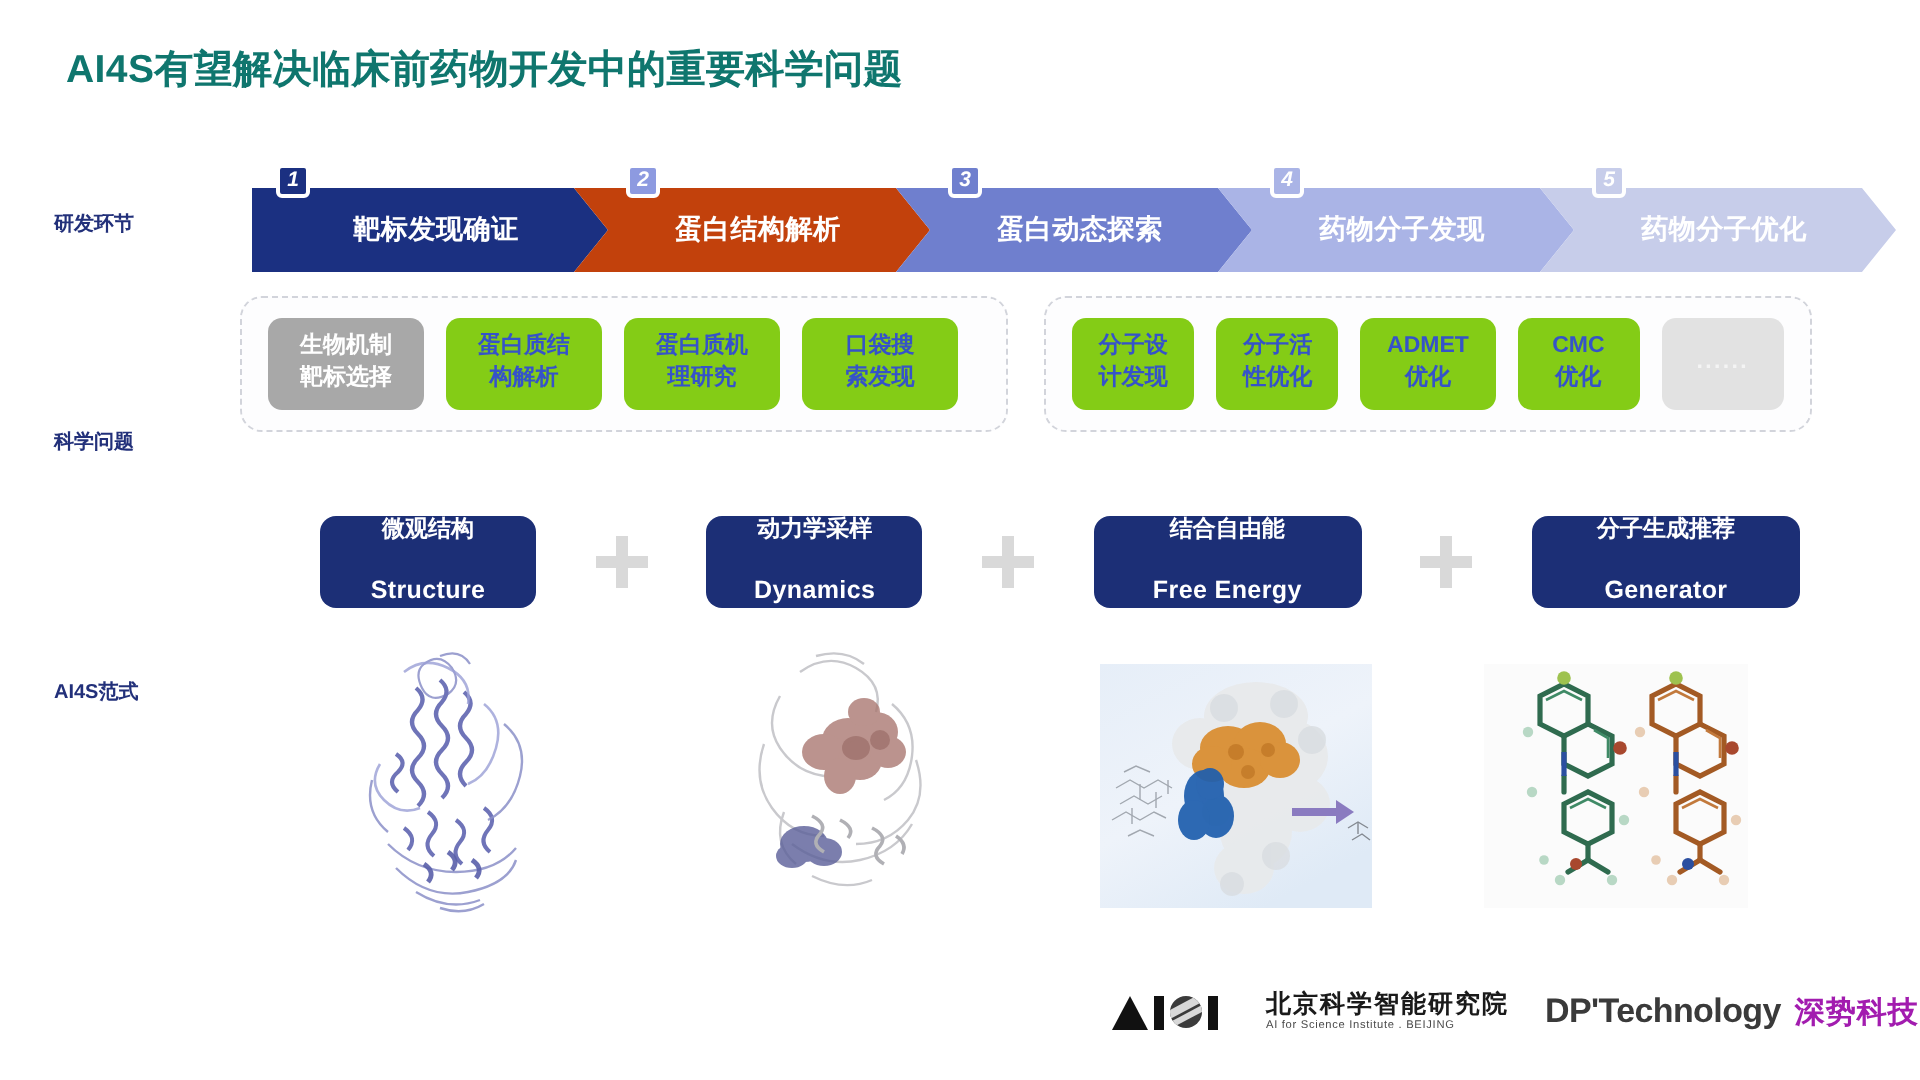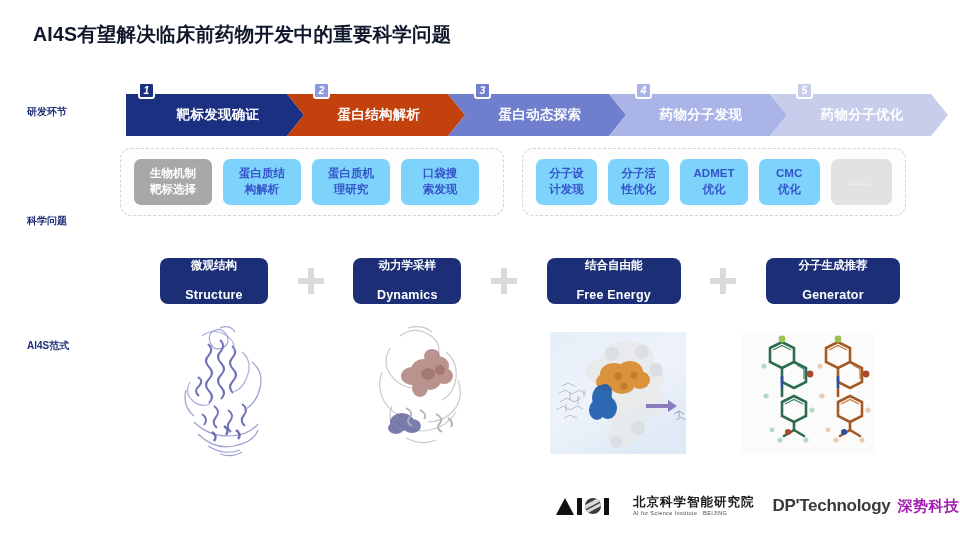--- a/index.html
+++ b/index.html
@@ -14,21 +14,21 @@
     color: #22307a;
   }
 
   
   #page-title {
     position: absolute;
     left: 33px; top: 21px;
     font-size: 19.5px;
     font-weight: bold;
     letter-spacing: 0.2px;
-    color: #0f172a;
+    color: #0f766e;
     white-space: nowrap;
   }
 
   
   .row-label {
     position: absolute;
     left: 27px;
     font-size: 10px;
     font-weight: bold;
     color: #22307a;
@@ -95,21 +95,21 @@
     align-items: center;
     gap: 11px;
     padding: 0 13px;
     background: #fdfdfe;
   }
   #sci-group-1 { left: 120px; width: 384px; }
   #sci-group-2 { left: 522px; width: 384px; }
   .chip {
     height: 46px;
     border-radius: 7px;
-    background: #7dd3fc;
+    background: #84cc16;
     color: #3553c9;
     font-size: 11.5px;
     font-weight: bold;
     line-height: 1.35;
     display: flex;
     flex-direction: column;
     align-items: center;
     justify-content: center;
     text-align: center;
     white-space: nowrap;

